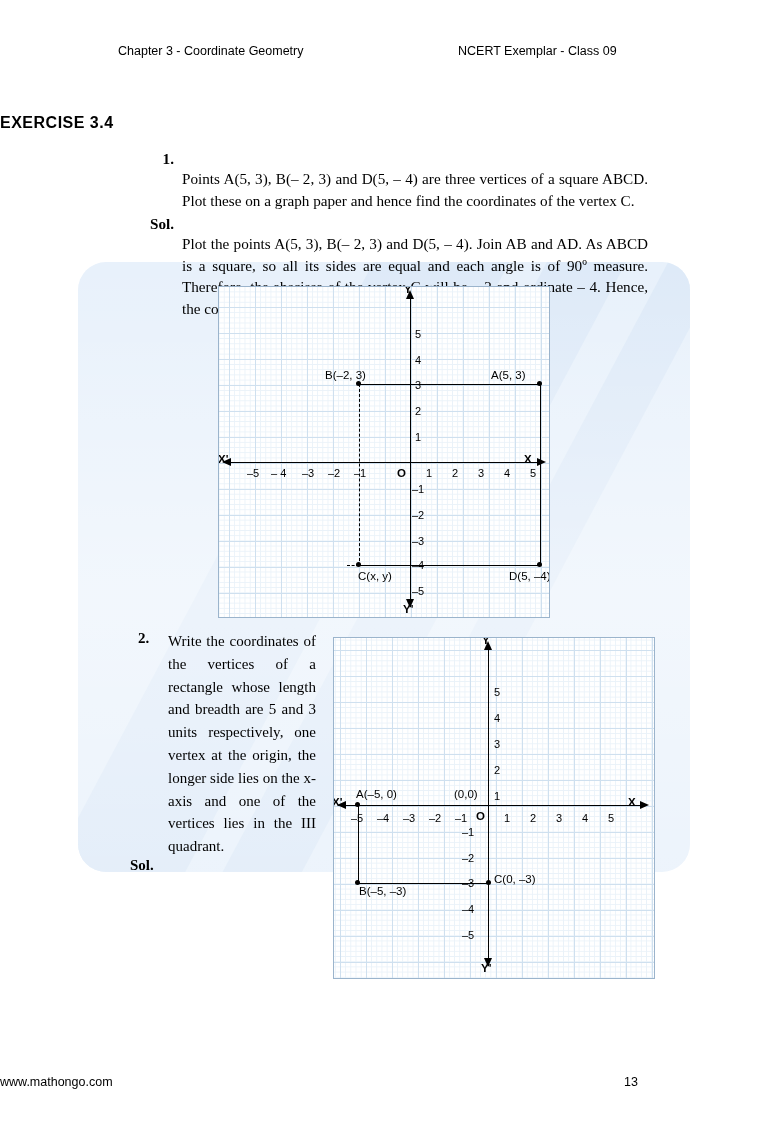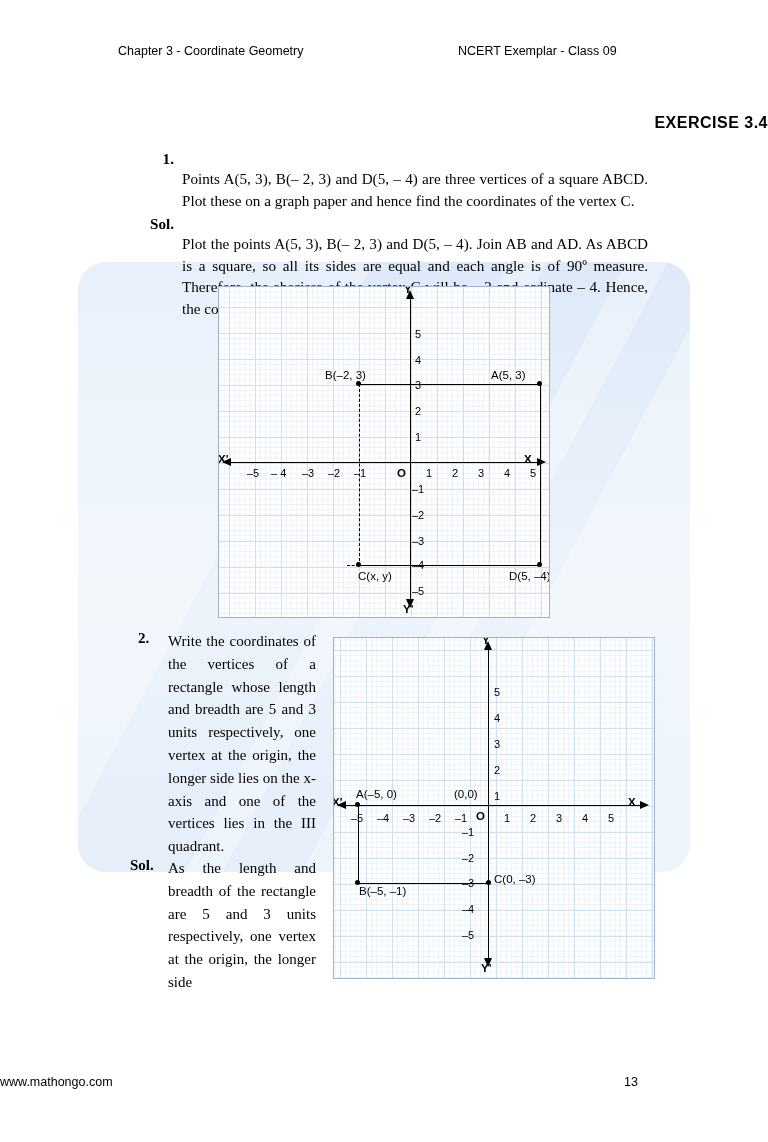--- a/index.html
+++ b/index.html
@@ -42,21 +42,21 @@
   header.doc-head{
     position:absolute;left:0;top:44px;width:100%;
     font-family:"Liberation Sans", sans-serif;
     font-size:12.5px;
   }
   .hdr-left{position:absolute;left:118px;top:0;}
   .hdr-right{position:absolute;left:458px;top:0;}
 
   .ex-title{
     position:absolute;left:0;top:114px;width:100%;
-    text-align:right;
+    text-align:left;
     font-family:"Liberation Sans", sans-serif;
     font-weight:bold;font-size:16px;letter-spacing:.5px;
   }
 
   .q-block{position:absolute;left:148px;top:148px;width:500px;font-size:15.2px;line-height:1.42;}
   .q-row{display:flex;}
   .q-num{width:26px;flex:none;font-weight:bold;text-align:right;padding-right:8px;}
   .q-text{flex:1;text-align:justify;margin-top:20px;}
   .sol-num{width:26px;flex:none;font-weight:bold;text-align:right;padding-right:8px;}
 
@@ -221,42 +221,41 @@
     <div class="tick-lbl" style="left:193px;top:196px;">–1</div>
     <div class="tick-lbl" style="left:193px;top:222px;">–2</div>
     <div class="tick-lbl" style="left:193px;top:248px;">–3</div>
     <div class="tick-lbl" style="left:193px;top:272px;">–4</div>
     <div class="tick-lbl" style="left:193px;top:298px;">–5</div>
   </div>
 
   <div class="q2-num">2.</div>
   <div class="q2-text">Write the coordinates of the vertices of a rectangle whose length and breadth are 5 and 3 units respectively, one vertex at the origin, the longer side lies on the x-axis and one of the vertices lies in the III quadrant.</div>
   <div class="q2-solnum">Sol.</div>
-  <div class="q2-sol">As the length and breadth of the rectangle are 5 and 3 units respectively, one vertex at the origin, the longer side</div>
 
   <div class="graph-box" style="left:333px;top:637px;width:320px;height:340px;">
     <div class="grid" style="background-size:26px 26px,26px 26px,5.2px 5.2px,5.2px 5.2px;background-position:6px 12px,6px 12px,6px 12px,6px 12px;"></div>
 
     <div class="axis ax-h" style="left:8px;top:167px;width:300px;"></div>
     <div class="axis ax-v" style="left:154px;top:8px;height:320px;"></div>
     <div class="arrow arr-right" style="left:306px;top:163px;"></div>
     <div class="arrow arr-left" style="left:3px;top:163px;"></div>
     <div class="arrow arr-up" style="left:150px;top:3px;"></div>
     <div class="arrow arr-down" style="left:150px;top:320px;"></div>
 
     <div class="seg seg-v" style="left:24px;top:167px;height:78px;"></div>
     <div class="seg seg-h" style="left:24px;top:245px;width:131px;"></div>
 
     <div class="pt" style="left:21px;top:164px;"></div>
     <div class="pt" style="left:21px;top:242px;"></div>
     <div class="pt" style="left:152px;top:242px;"></div>
 
     <div class="pt-lbl" style="left:22px;top:150px;">A(–5, 0)</div>
     <div class="pt-lbl" style="left:120px;top:150px;">(0,0)</div>
-    <div class="pt-lbl" style="left:25px;top:247px;">B(–5, –1)</div>
+    <div class="pt-lbl" style="left:25px;top:247px;">B(–5, –3)</div>
     <div class="pt-lbl" style="left:160px;top:235px;">C(0, –3)</div>
 
     <div class="ax-name" style="left:294px;top:158px;">X</div>
     <div class="ax-name" style="left:-2px;top:158px;">X'</div>
     <div class="ax-name" style="left:148px;top:-4px;">Y</div>
     <div class="ax-name" style="left:147px;top:324px;">Y'</div>
     <div class="ax-name" style="left:142px;top:172px;">O</div>
 
     <div class="tick-lbl" style="left:17px;top:174px;">–5</div>
     <div class="tick-lbl" style="left:43px;top:174px;">–4</div>

